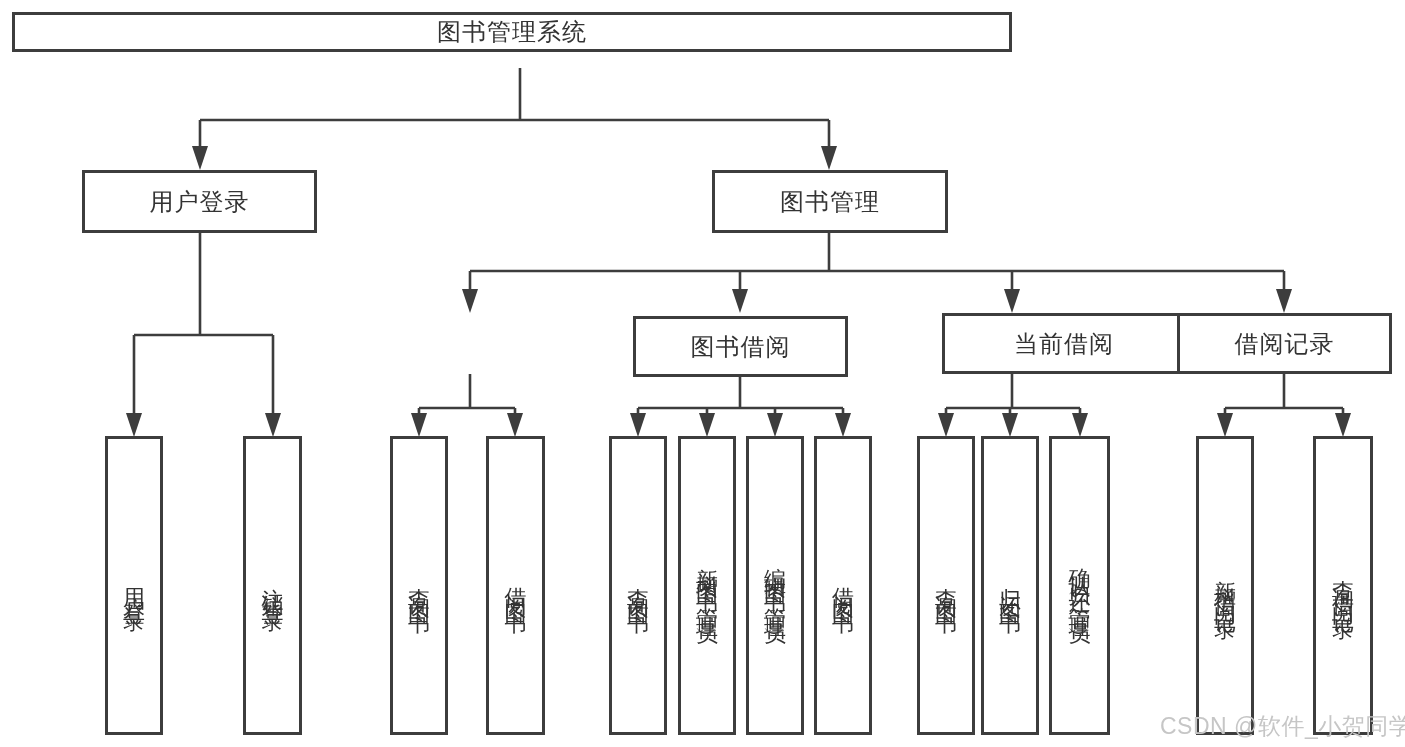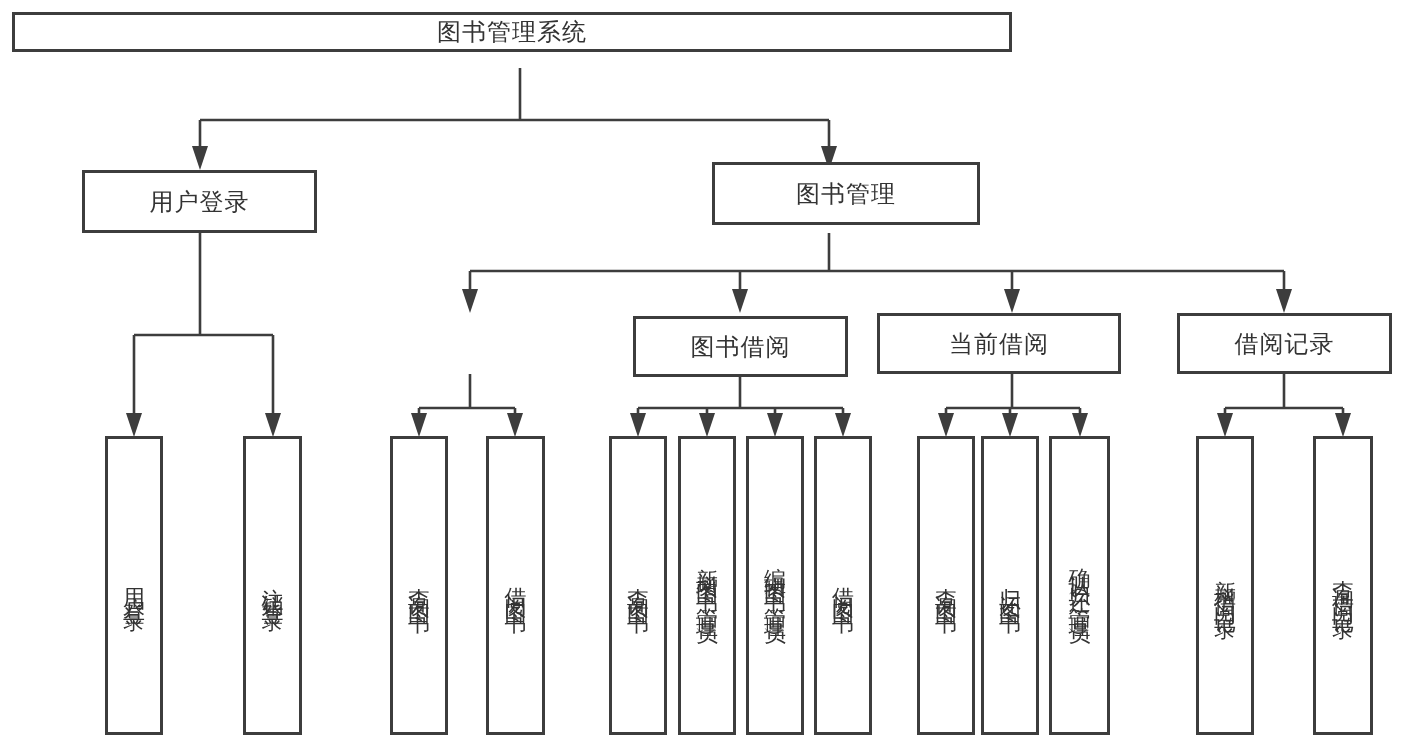--- a/index.html
+++ b/index.html
@@ -89,38 +89,39 @@
       <polygon points="1002,413 1018,413 1010,437"></polygon>
       <polygon points="1072,413 1088,413 1080,437"></polygon>
       <polygon points="1217,413 1233,413 1225,437"></polygon>
       <polygon points="1335,413 1351,413 1343,437"></polygon>
     </g>
   </svg>
 
   <div class="box" style="left:12px;top:12px;width:1000px;height:40px">图书管理系统</div>
 
   <div class="box" style="left:82px;top:170px;width:235px;height:63px">用户登录</div>
-  <div class="box" style="left:712px;top:162px;width:268px;height:63px">图书管理</div>
+  <div class="box" style="left:712px;top:170px;width:236px;height:63px">图书管理</div>
 
   <div class="box" style="left:633px;top:316px;width:215px;height:61px">图书借阅</div>
-  <div class="box" style="left:877px;top:313px;width:244px;height:61px">当前借阅</div>
+  <div class="box" style="left:942px;top:313px;width:244px;height:61px">当前借阅</div>
   <div class="box" style="left:1177px;top:313px;width:215px;height:61px">借阅记录</div>
 
   <div class="box v" style="left:105px;top:436px;width:58px;height:299px">用户登录</div>
   <div class="box v" style="left:243px;top:436px;width:59px;height:299px">注销登录</div>
 
   <div class="box v" style="left:390px;top:436px;width:58px;height:299px">查询图书</div>
   <div class="box v" style="left:486px;top:436px;width:59px;height:299px">借阅图书</div>
 
   <div class="box v" style="left:609px;top:436px;width:58px;height:299px">查询图书</div>
   <div class="box v" style="left:678px;top:436px;width:58px;height:299px">新增图书（管理员）</div>
   <div class="box v" style="left:746px;top:436px;width:58px;height:299px">编辑图书（管理员）</div>
   <div class="box v" style="left:814px;top:436px;width:58px;height:299px">借阅图书</div>
 
   <div class="box v" style="left:917px;top:436px;width:58px;height:299px">查询图书</div>
   <div class="box v" style="left:981px;top:436px;width:58px;height:299px">归还图书</div>
   <div class="box v" style="left:1049px;top:436px;width:61px;height:299px">确认归还（管理员）</div>
 
   <div class="box v" style="left:1196px;top:436px;width:58px;height:299px">新增借阅记录</div>
   <div class="box v" style="left:1313px;top:436px;width:60px;height:299px">查询借阅记录</div>
 
+  <div class="watermark">CSDN @软件_小贺同学</div>
 
 </div>
 
 </body></html>

